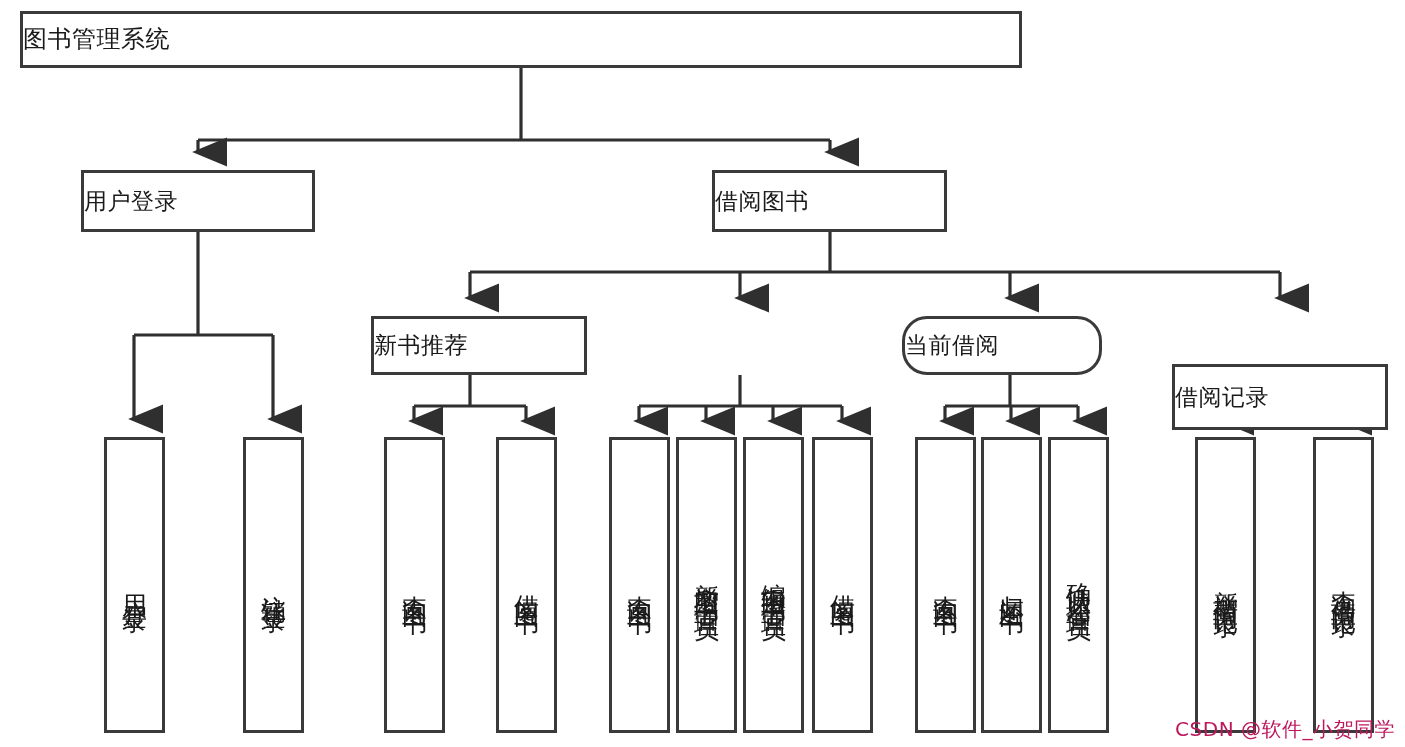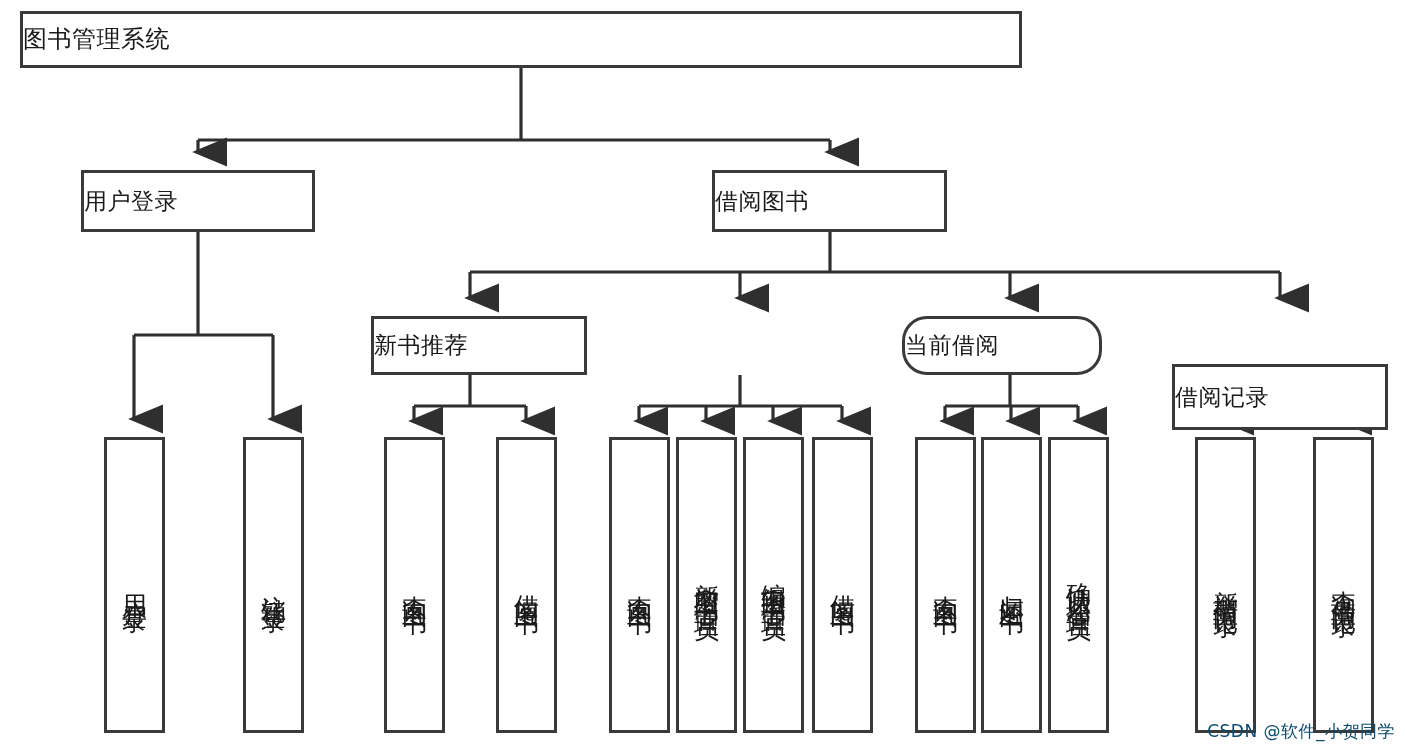--- a/index.html
+++ b/index.html
@@ -62,22 +62,22 @@
     font-size: 25px;
     line-height: 1.0;
     letter-spacing: 5px;
     white-space: nowrap;
     max-height: 100%;
   }
   .watermark {
     position: absolute;
     right: 10px;
     bottom: 4px;
-    font-size: 17px;
-    color: #0c4a6e;
+    font-size: 20px;
+    color: #be185d;
     letter-spacing: 0.5px;
     white-space: nowrap;
   }
 </style>
 </head>
 <body>
 
 <div id="canvas">
 
   <svg id="edges" viewBox="0 0 1405 747" xmlns="http://www.w3.org/2000/svg">

